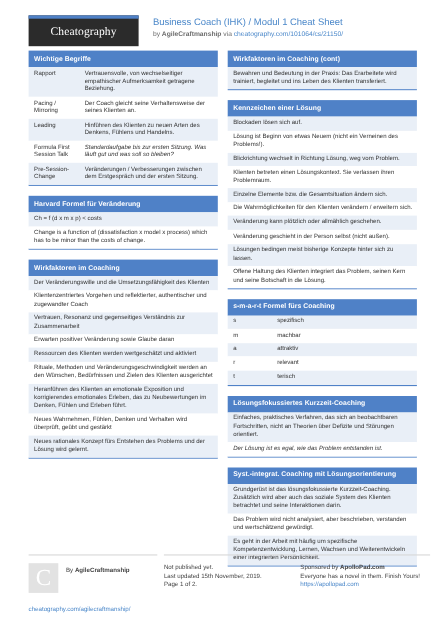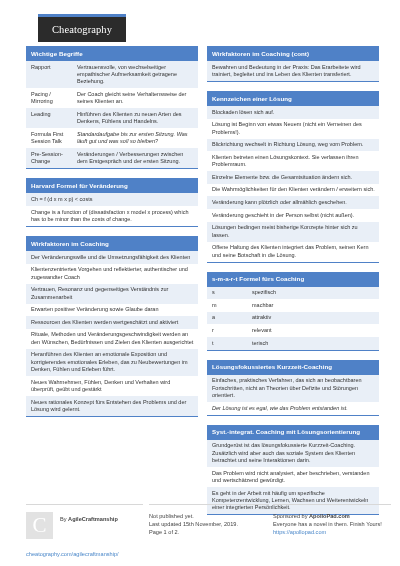--- a/index.html
+++ b/index.html
@@ -25,33 +25,32 @@
 
   
   .header {
     display: flex;
     align-items: flex-start;
     padding: 14px 22px 0 26px;
     height: 40px;
     box-sizing: border-box;
   }
   .logo-box {
-    width: 88px;
+    width: 100px;
     height: 25px;
     background: #2b2b2b;
     border-top: 3px solid #4f81c7;
     color: #ffffff;
     font-family: "Liberation Serif", serif;
     font-size: 10.5px;
     display: flex;
     align-items: center;
     justify-content: center;
     letter-spacing: .1px;
     flex: none;
-    margin-left: 12px;
   }
   .header-text {
     margin-left: 13px;
     padding-top: 1px;
   }
   .sheet-title {
     color: #4a87c9;
     font-size: 8.6px;
     line-height: 11px;
     white-space: nowrap;
@@ -146,20 +145,26 @@
   .footer-link { color: #4a87c9; }
   .footer-site { margin-top: 11px; color: #4a87c9; font-size: 5.6px; }
 </style>
 </head>
 <body>
 
 <div class="page">
 
   <div class="header">
     <div class="logo-box">Cheatography</div>
+    <div class="header-text">
+      <div class="sheet-title">Business Coach (IHK) / Modul 1 Cheat Sheet</div>
+      <div class="sheet-byline">
+        <span>by </span><span class="b author">AgileCraftmanship</span><span> via </span><span class="link">cheatography.com/101064/cs/21150/</span>
+      </div>
+    </div>
   </div>
 
   <div class="columns">
     <div class="col" id="col-left">
         <div class="block">
           <div class="block-title">Wichtige Begriffe</div>
           <div class="row alt">
             <div class="cell-k ">Rapport</div>
             <div class="cell-v">Vertrauensvolle, von wechselseitiger empathischer Aufmerksamkeit getragene Beziehung.</div>
           </div>

